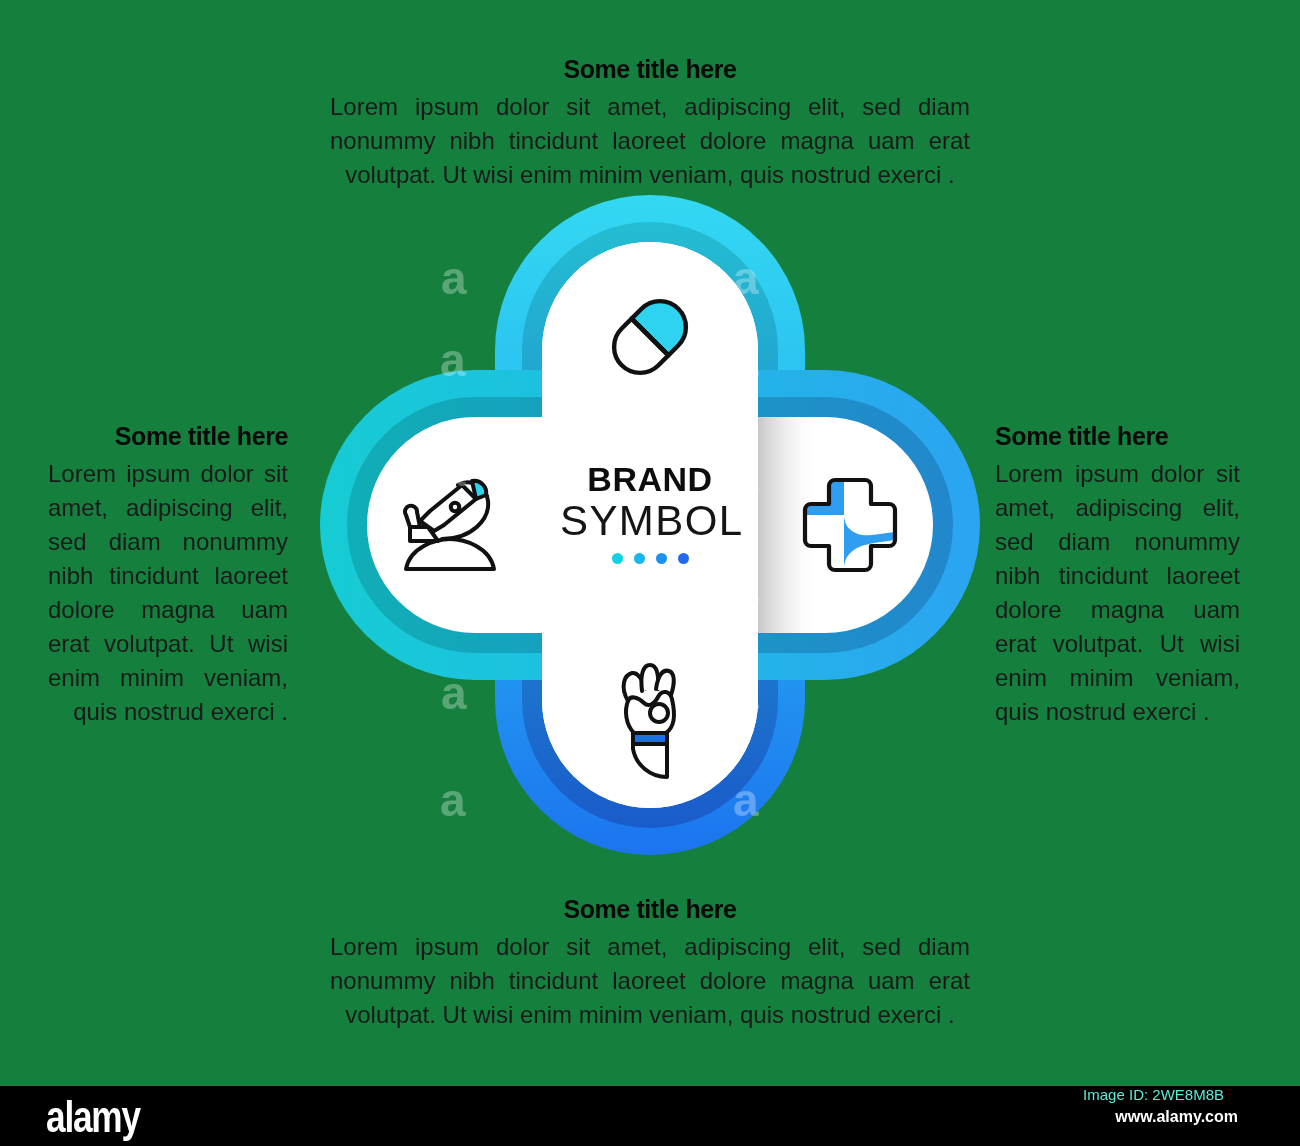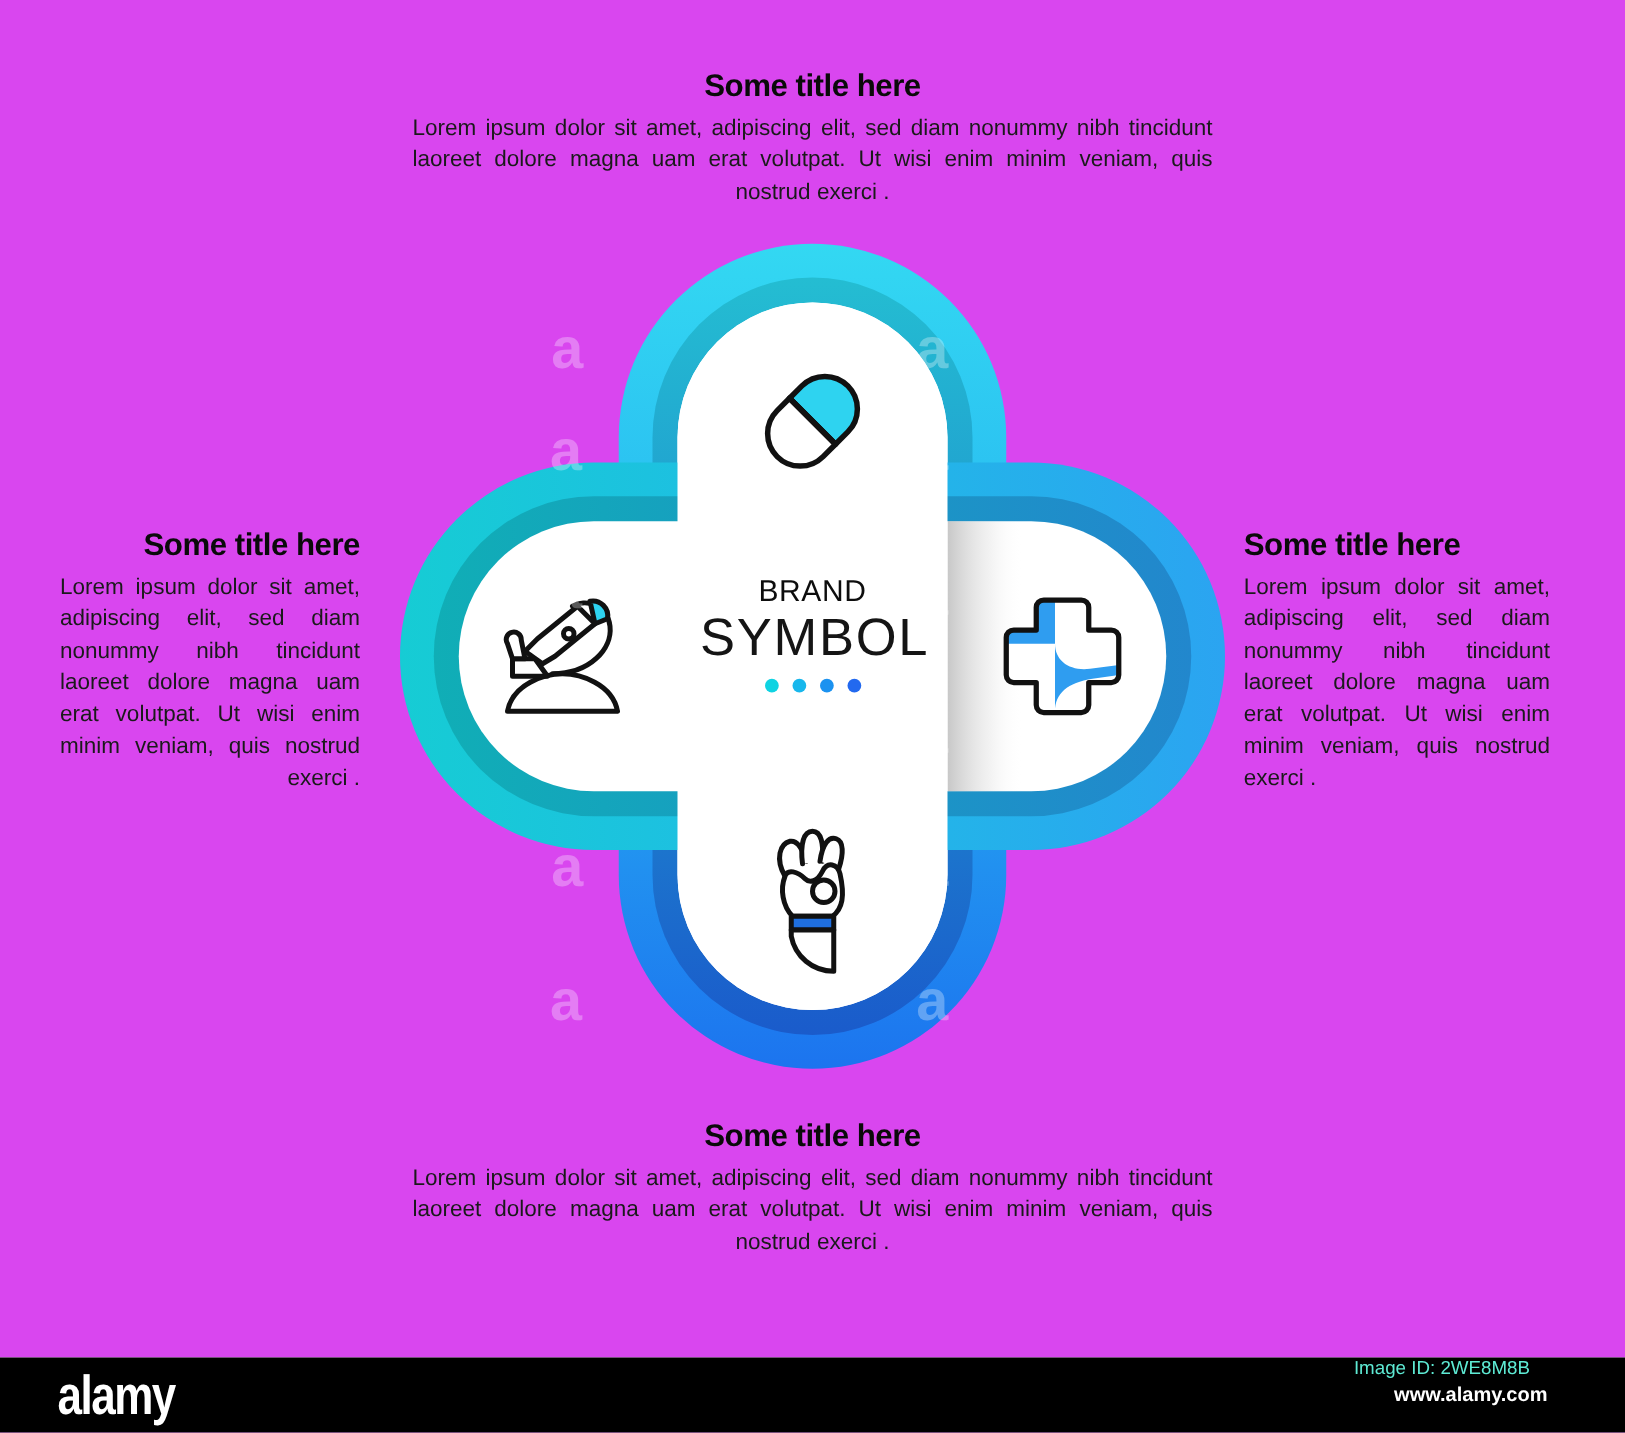--- a/index.html
+++ b/index.html
@@ -7,31 +7,31 @@
     width:1300px;height:1146px;
     background:#ffffff;
     font-family:"Liberation Sans", sans-serif;
     overflow:hidden;
     position:relative;
   }
 
   
   #canvas{
     position:absolute;left:0;top:0;width:1300px;height:1086px;
-    background:#d946ef;
+    background:#15803d;
   }
 
   
   .blk{position:absolute;}
   .blk .ttl{
     font-size:25px;font-weight:bold;color:#0a0a0a;
     letter-spacing:-0.4px;line-height:1.15;margin:0 0 6px 0;
   }
   .blk .body{
-    font-size:18px;color:#1a1a1a;line-height:1.42;margin:0;
+    font-size:24px;color:#1a1a1a;line-height:1.42;margin:0;
     font-weight:400;
   }
 
   #blk-top{left:330px;top:55px;width:640px;text-align:center;}
   #blk-top .body{text-align:justify;text-align-last:center;}
 
   #blk-bottom{left:330px;top:895px;width:640px;text-align:center;}
   #blk-bottom .body{text-align:justify;text-align-last:center;}
 
   #blk-left{left:48px;top:422px;width:240px;text-align:right;}
@@ -58,21 +58,21 @@
     color:rgba(255,255,255,0.30);font-family:"Liberation Sans",sans-serif;
     line-height:1;
   }
 
   
   #brand{
     position:absolute;left:250px;top:277px;width:180px;
     text-align:center;pointer-events:none;
   }
   #brand .b1{
-    font-size:24px;font-weight:normal;color:#0d0d0d;
+    font-size:34px;font-weight:bold;color:#0d0d0d;
     letter-spacing:0.5px;line-height:1.02;text-align:center;
   }
   #brand .b2{
     font-size:42px;font-weight:400;color:#151515;
     letter-spacing:1.4px;line-height:1.12;
   }
   #brand .dots{margin-top:9px;display:flex;justify-content:center;gap:11px;}
   #brand .dots i{width:11px;height:11px;border-radius:50%;display:block;}
 
   

